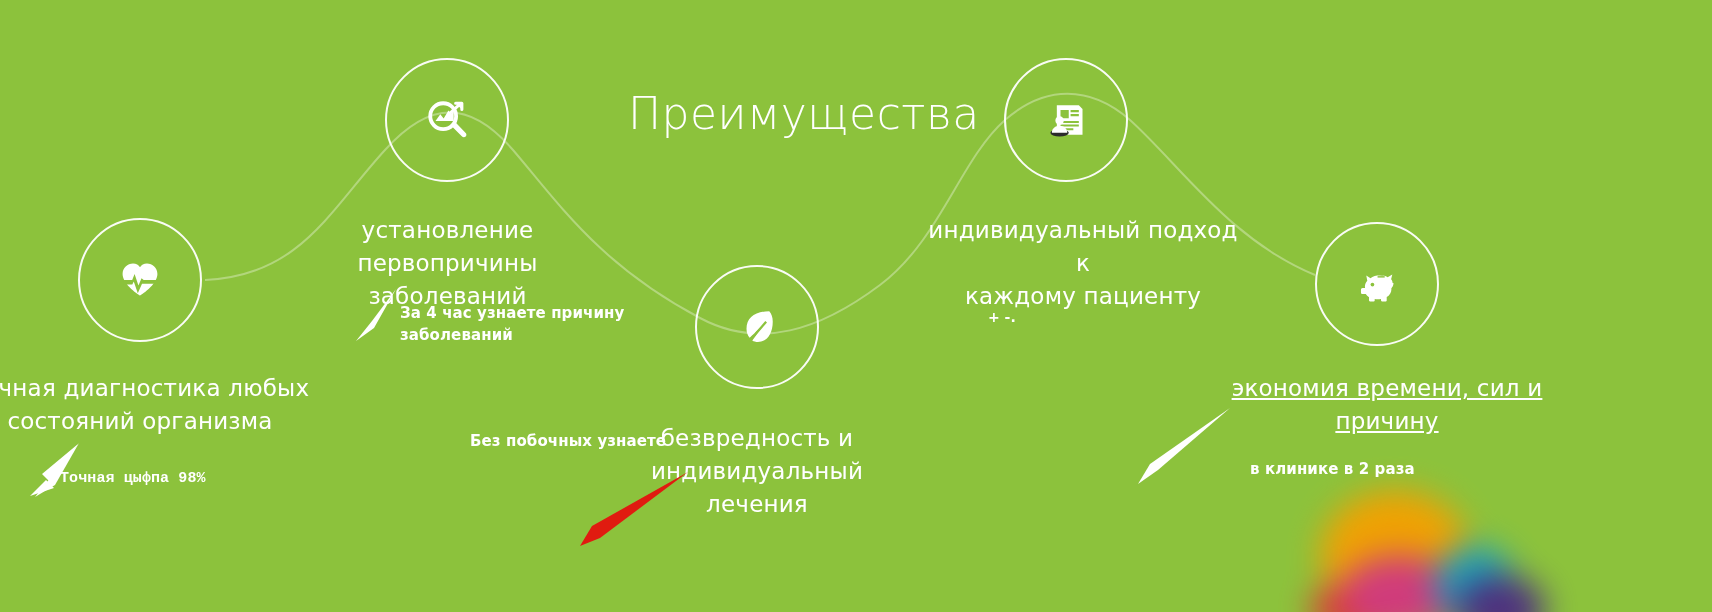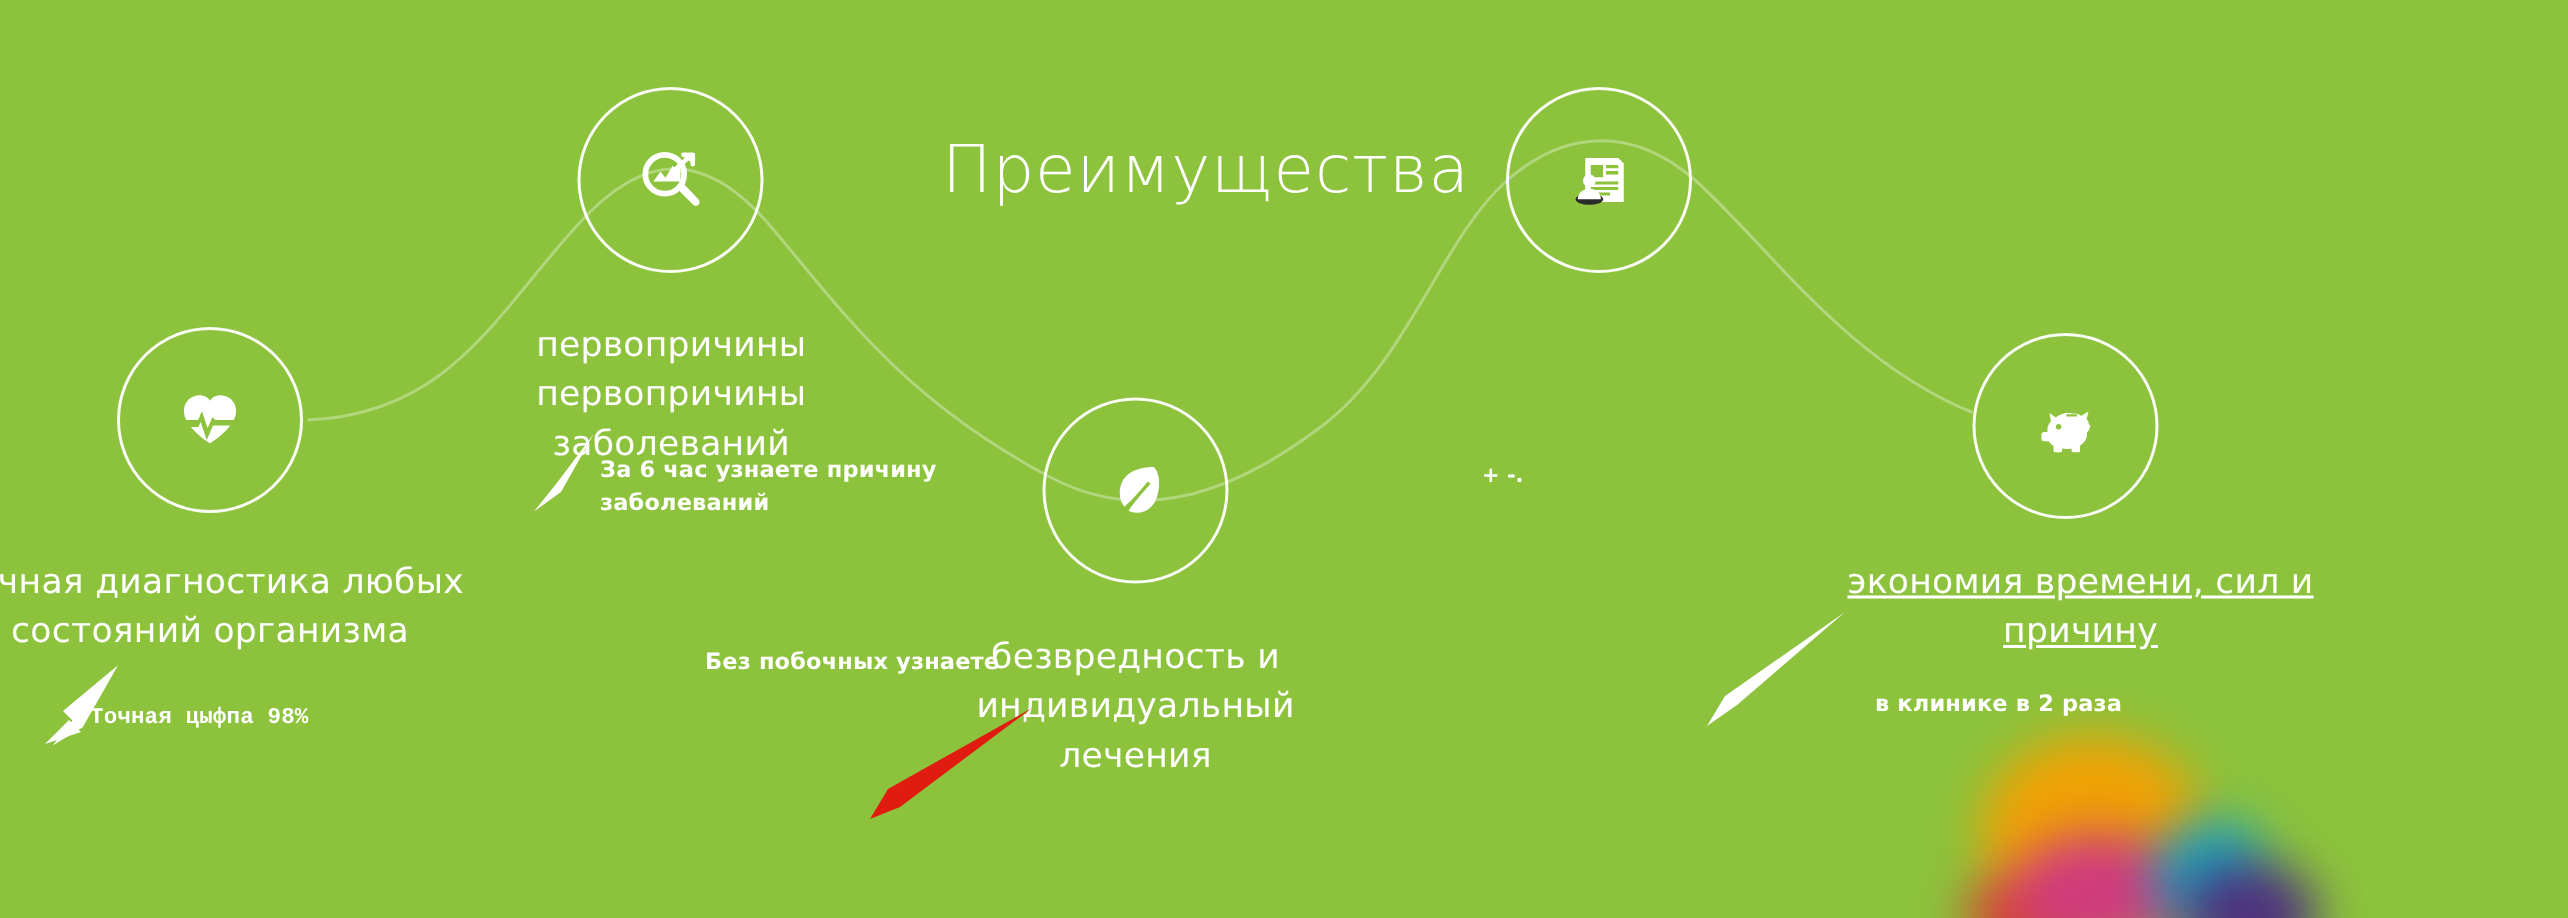--- a/index.html
+++ b/index.html
@@ -94,28 +94,28 @@
     <span>
       <svg width="46" height="46" viewBox="0 0 48 48">
         <circle cx="20" cy="20" r="13.5" fill="none" stroke="#ffffff" stroke-width="4"></circle>
         <path fill="#ffffff" d="M12 25 l5-7 3.5 4.5 5-8.5 3 3.5 2.5-3.5 v11 z"></path>
         <path fill="#ffffff" d="M27 17 L38 7 M33 6.5 h6.5 v6.5" stroke="#ffffff" stroke-width="3.2" stroke-linecap="round" stroke-linejoin="round"></path>
         <path fill="#ffffff" d="M29.5 31 l4-4 10 10.5 c1 1 1 2.8 0 3.8 -1 1-2.8 1-3.8 0 z"></path>
       </svg>
     </span>
   </div>
   <div class="caption" style="left:275px;top:214px;width:345px;">
-    <div>первопричины</div>
+    <div>установление</div>
     <div>первопричины заболеваний</div>
   </div>
   <svg class="arrow" style="left:350px;top:286px;" width="60" height="58" viewBox="0 0 60 58">
     <path fill="#ffffff" d="M46 3 L24 42 L6 55 L22 35 Z"></path>
   </svg>
   <div class="note" style="left:400px;top:302px;width:230px;">
-    <div>За 6 час узнаете причину</div>
+    <div>За 4 час узнаете причину</div>
     <div>заболеваний</div>
   </div>
 
   <div class="circle" style="left:695px;top:265px;width:124px;height:124px;">
     <span>
       <svg width="42" height="42" viewBox="0 0 48 48">
         <path fill="#ffffff" d="M38 6C22 6 12 13 12 26c0 4.3 1.4 7.8 3.6 10.3L34 18.5l-15.4 20.8C20.3 40.4 22.6 41 25 41c11 0 17-10 17-23 0-5-1.5-9.4-4-12z"></path>
         <path fill="#8cc23c" d="M33.5 17.2 14.2 39.4l1.9 1.7 19.3-22.2z"></path>
       </svg>
     </span>
@@ -134,20 +134,24 @@
   <div class="circle" style="left:1004px;top:58px;width:124px;height:124px;">
     <span>
       <svg width="44" height="44" viewBox="0 0 48 48">
         <path fill="#ffffff" d="M14 8 h24 l4 4 v28 h-28 z"></path>
         <path fill="#8cc23c" d="M18 13h9v9h-9z M29 13h9v2.5h-9z M29 17.5h9v2.5h-9z M18 25h20v2.2H18z M18 29h20v2.2H18z M18 33h14v2.2H18z"></path>
         <ellipse cx="17" cy="38" rx="10" ry="4" fill="#2b2b2b"></ellipse>
         <path fill="#ffffff" d="M17 20c2.6 0 4.6 2.1 4.6 4.6S19.6 29.2 17 29.2s-4.6-2.1-4.6-4.6S14.4 20 17 20z M8.6 38c0-4.6 3.8-7.6 8.4-7.6s8.4 3 8.4 7.6z"></path>
       </svg>
     </span>
   </div>
+  <div class="caption" style="left:918px;top:214px;width:330px;">
+    <div>индивидуальный подход к</div>
+    <div>каждому пациенту</div>
+  </div>
   <div class="note-small" style="left:988px;top:309px;">
     <span>+ -.</span>
   </div>
 
   <div class="circle" style="left:1315px;top:222px;width:124px;height:124px;">
     <span>
       <svg width="44" height="44" viewBox="0 0 48 48">
         <path fill="#ffffff" d="M41 23c0-1.6-.6-3-1.6-4.1l1.3-5.4-5.1 3c-2.3-1.3-5.2-2.1-8.4-2.1-4.1 0-7.8 1.3-10.3 3.4l-4.6-3.2 1.1 5.9C11.8 22.3 10.8 24.4 10.8 26.7c0 .6.1 1.1.2 1.6H8.3c-1 0-1.8.8-1.8 1.8v3.1c0 1 .8 1.8 1.8 1.8h3.4c.9 1.3 2.1 2.5 3.6 3.4V42c0 .6.5 1 1 1h4.2c.6 0 1-.5 1-1v-1.6c1 .2 2.1.3 3.2.3 1.3 0 2.5-.1 3.7-.4V42c0 .6.5 1 1 1h4.2c.6 0 1-.5 1-1v-3.7c3.1-2 5.1-5 5.1-8.4 0-.4 0-.8-.1-1.1 1.2-1.3 2.4-3.1 2.4-5.8z"></path>
         <circle cx="19" cy="24.6" r="2" fill="#8cc23c"></circle>
         <path fill="#8cc23c" d="M25 14.5c2.5 0 4.7.3 6.5.9-1.2-1-3.4-1.7-6.2-1.7-1 0-1.9.1-2.7.2 .7-.2 1.5-.3 2.4-.3z"></path>

